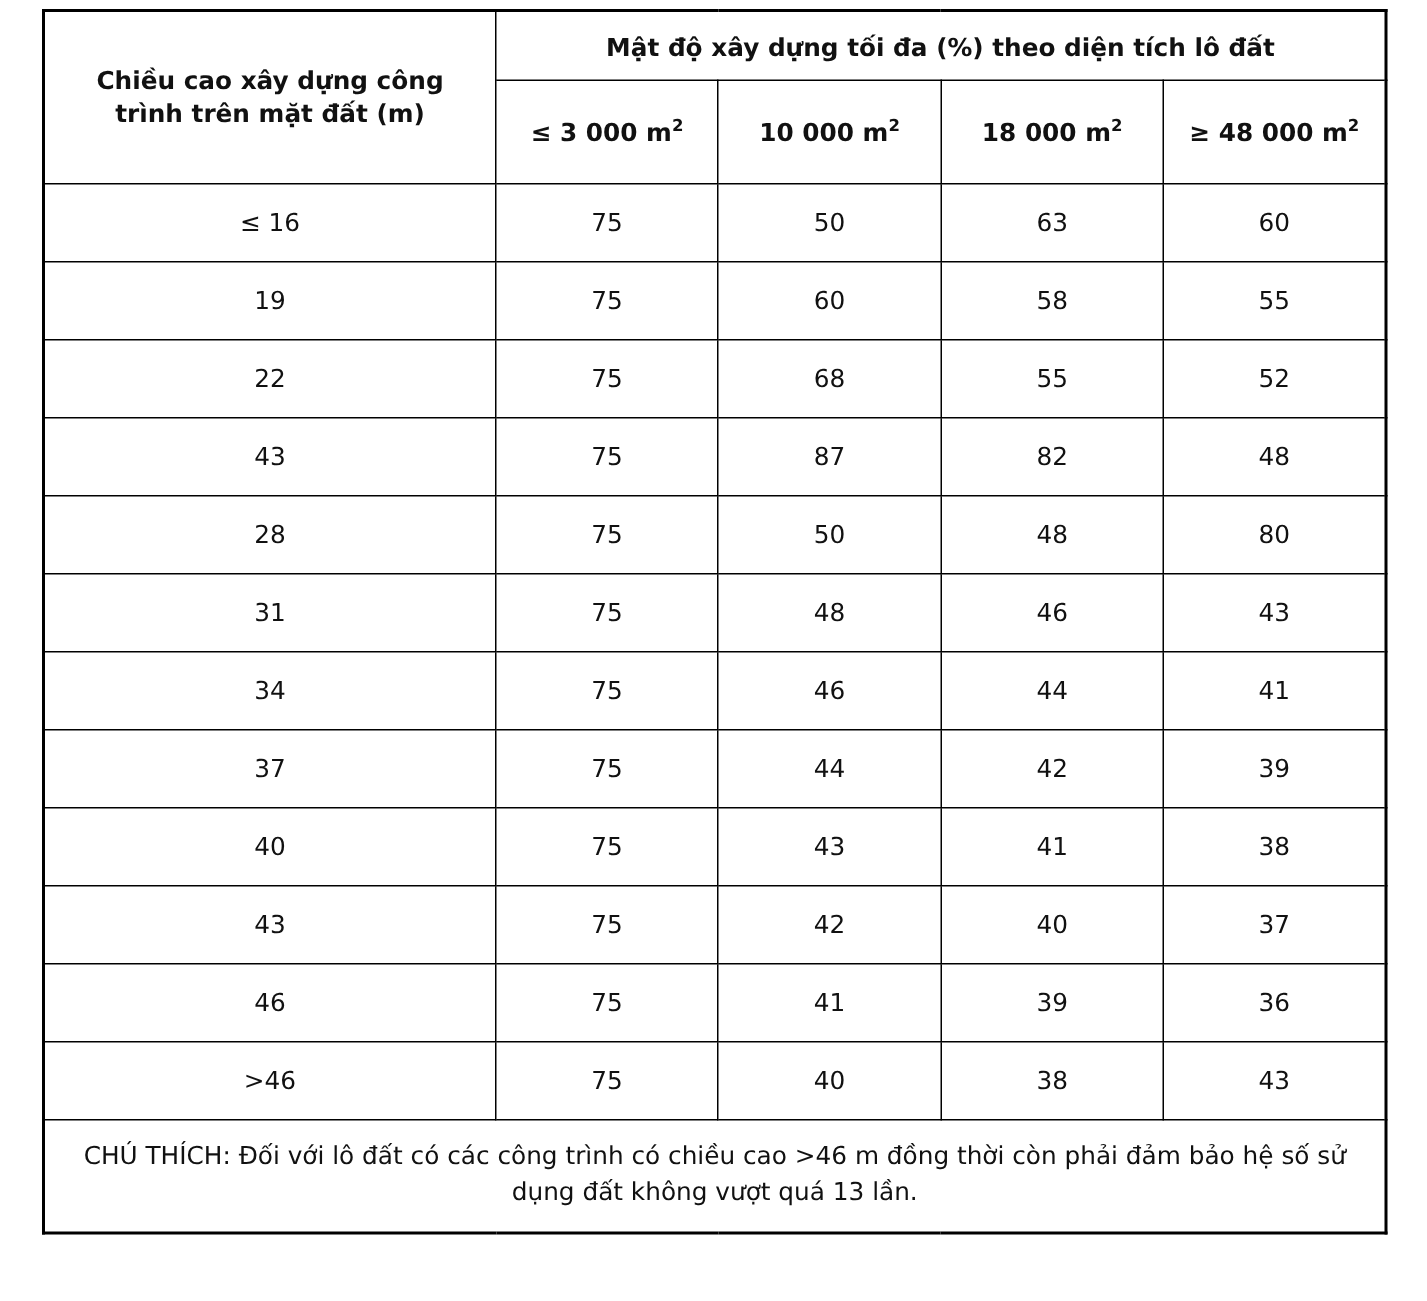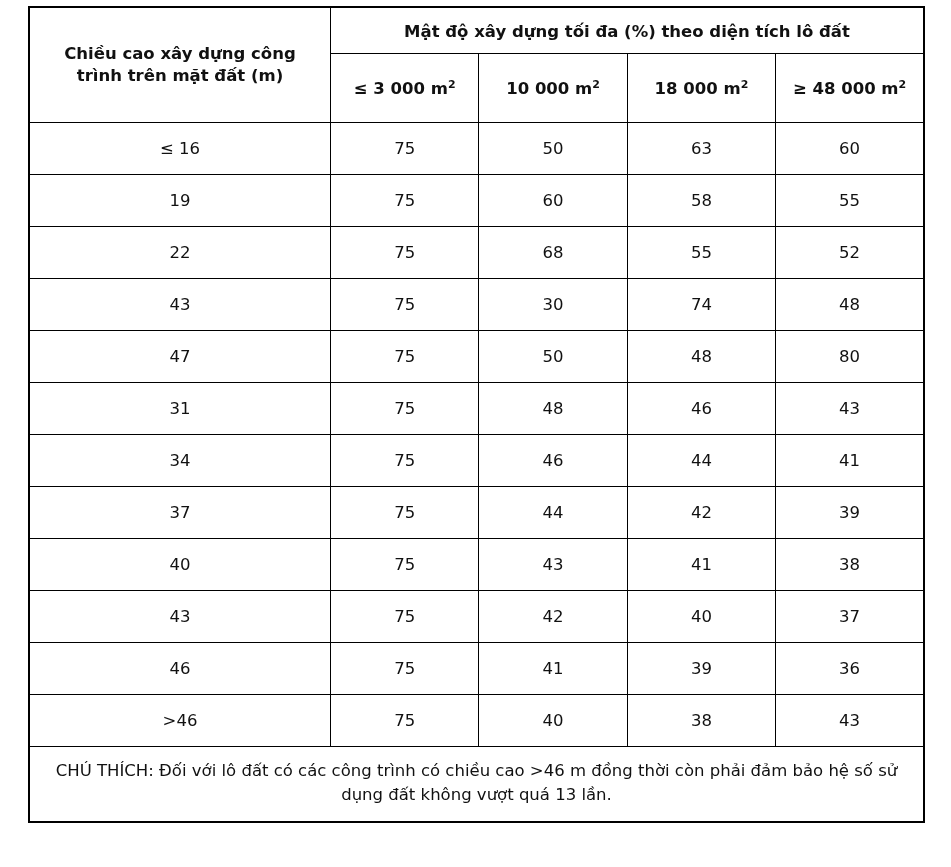--- a/index.html
+++ b/index.html
@@ -115,26 +115,26 @@
       <tr>
         <td class="row-label">22</td>
         <td class="row-val">75</td>
         <td class="row-val">68</td>
         <td class="row-val">55</td>
         <td class="row-val">52</td>
       </tr>
       <tr>
         <td class="row-label">43</td>
         <td class="row-val">75</td>
-        <td class="row-val">30</td>
-        <td class="row-val">74</td>
+        <td class="row-val">87</td>
+        <td class="row-val">82</td>
         <td class="row-val">48</td>
       </tr>
       <tr>
-        <td class="row-label">47</td>
+        <td class="row-label">28</td>
         <td class="row-val">75</td>
         <td class="row-val">50</td>
         <td class="row-val">48</td>
         <td class="row-val">80</td>
       </tr>
       <tr>
         <td class="row-label">31</td>
         <td class="row-val">75</td>
         <td class="row-val">48</td>
         <td class="row-val">46</td>

